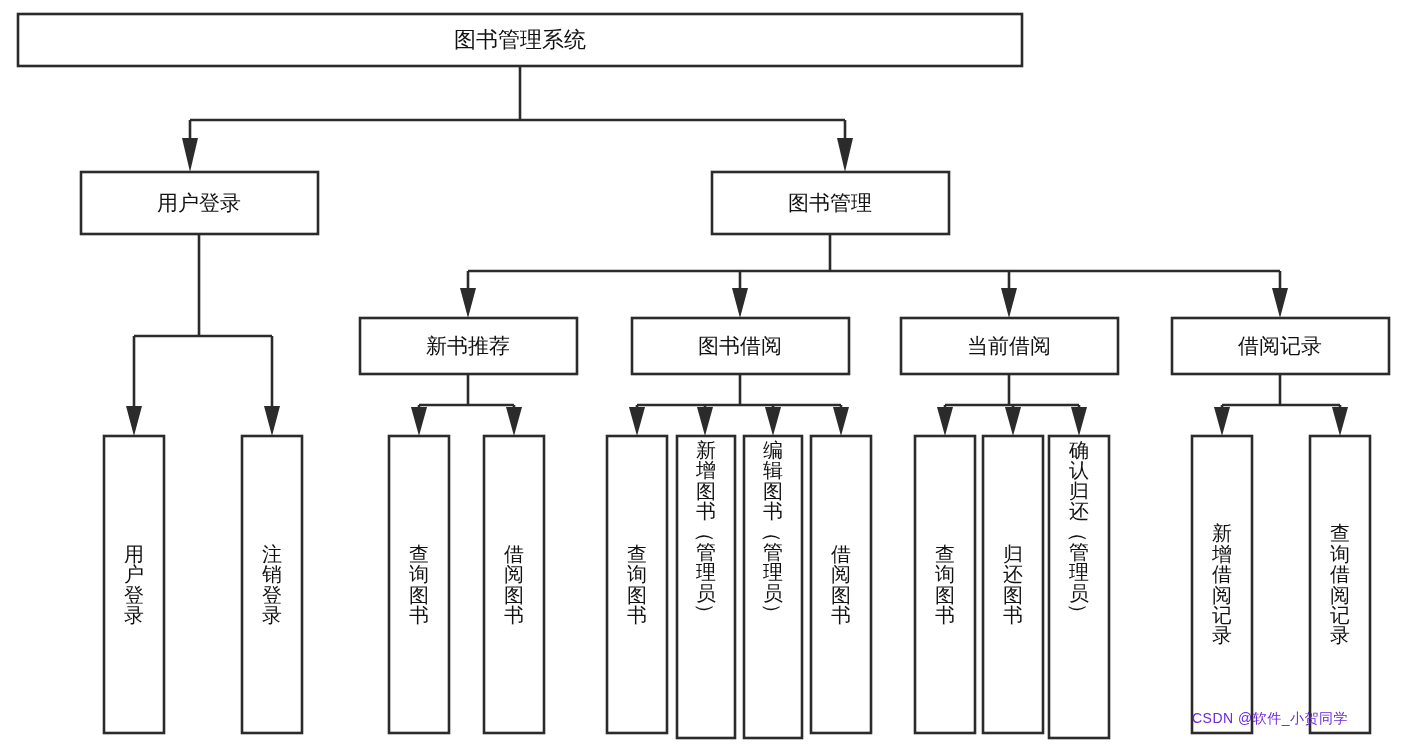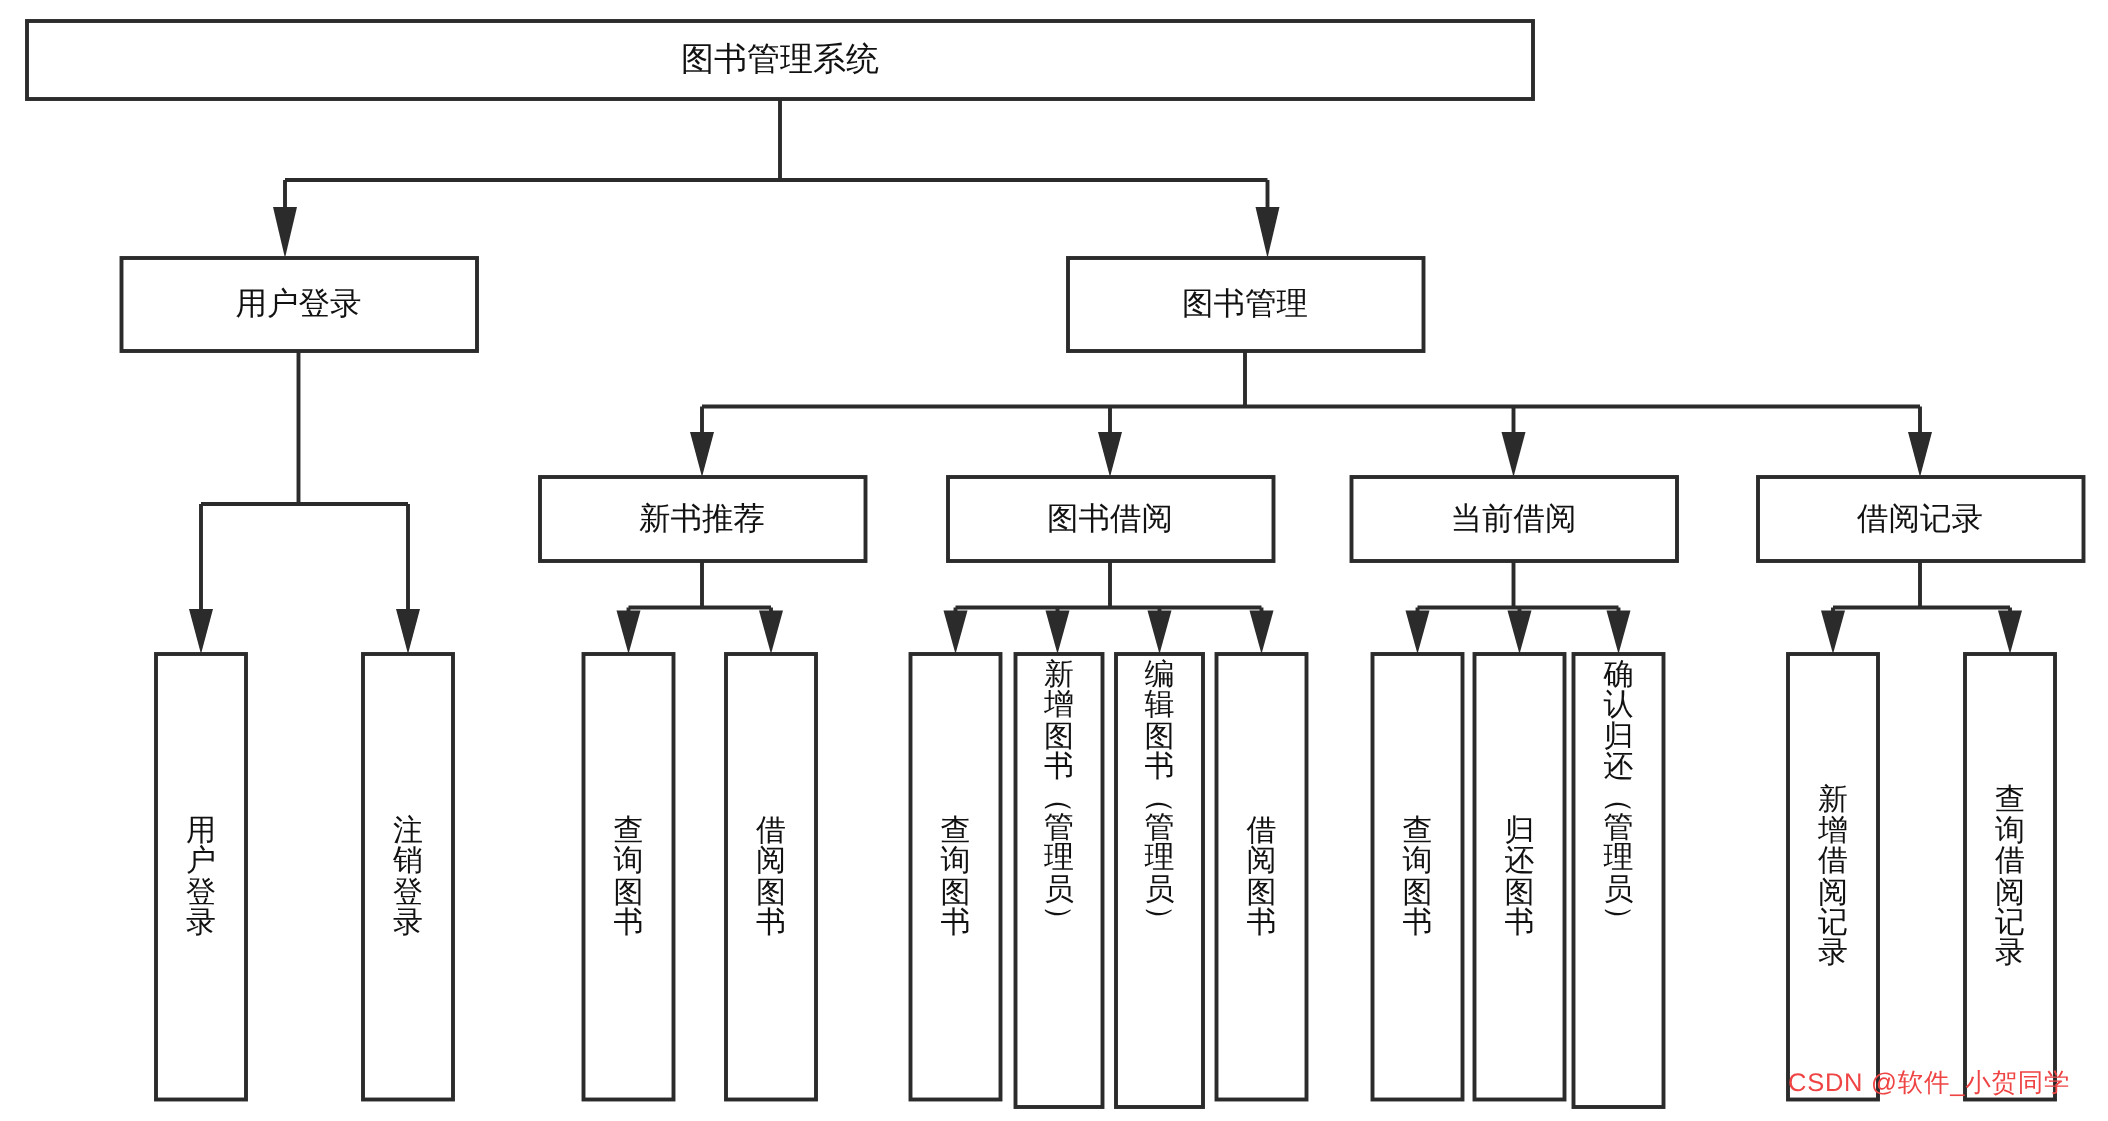--- a/index.html
+++ b/index.html
@@ -76,22 +76,22 @@
   }
   .vlabel span.ch.rot {
     display: block;
     transform: rotate(90deg);
   }
   .watermark {
     position: absolute;
     left: 1192px;
     top: 710px;
     font-family: "Liberation Sans", "DejaVu Sans", sans-serif;
-    font-size: 17px;
-    color: #ef4444;
+    font-size: 14px;
+    color: #6d28d9;
     letter-spacing: 0.5px;
     white-space: nowrap;
     pointer-events: none;
   }
 </style>
 </head>
 <body>
 
 <div id="diagram-root">
 

